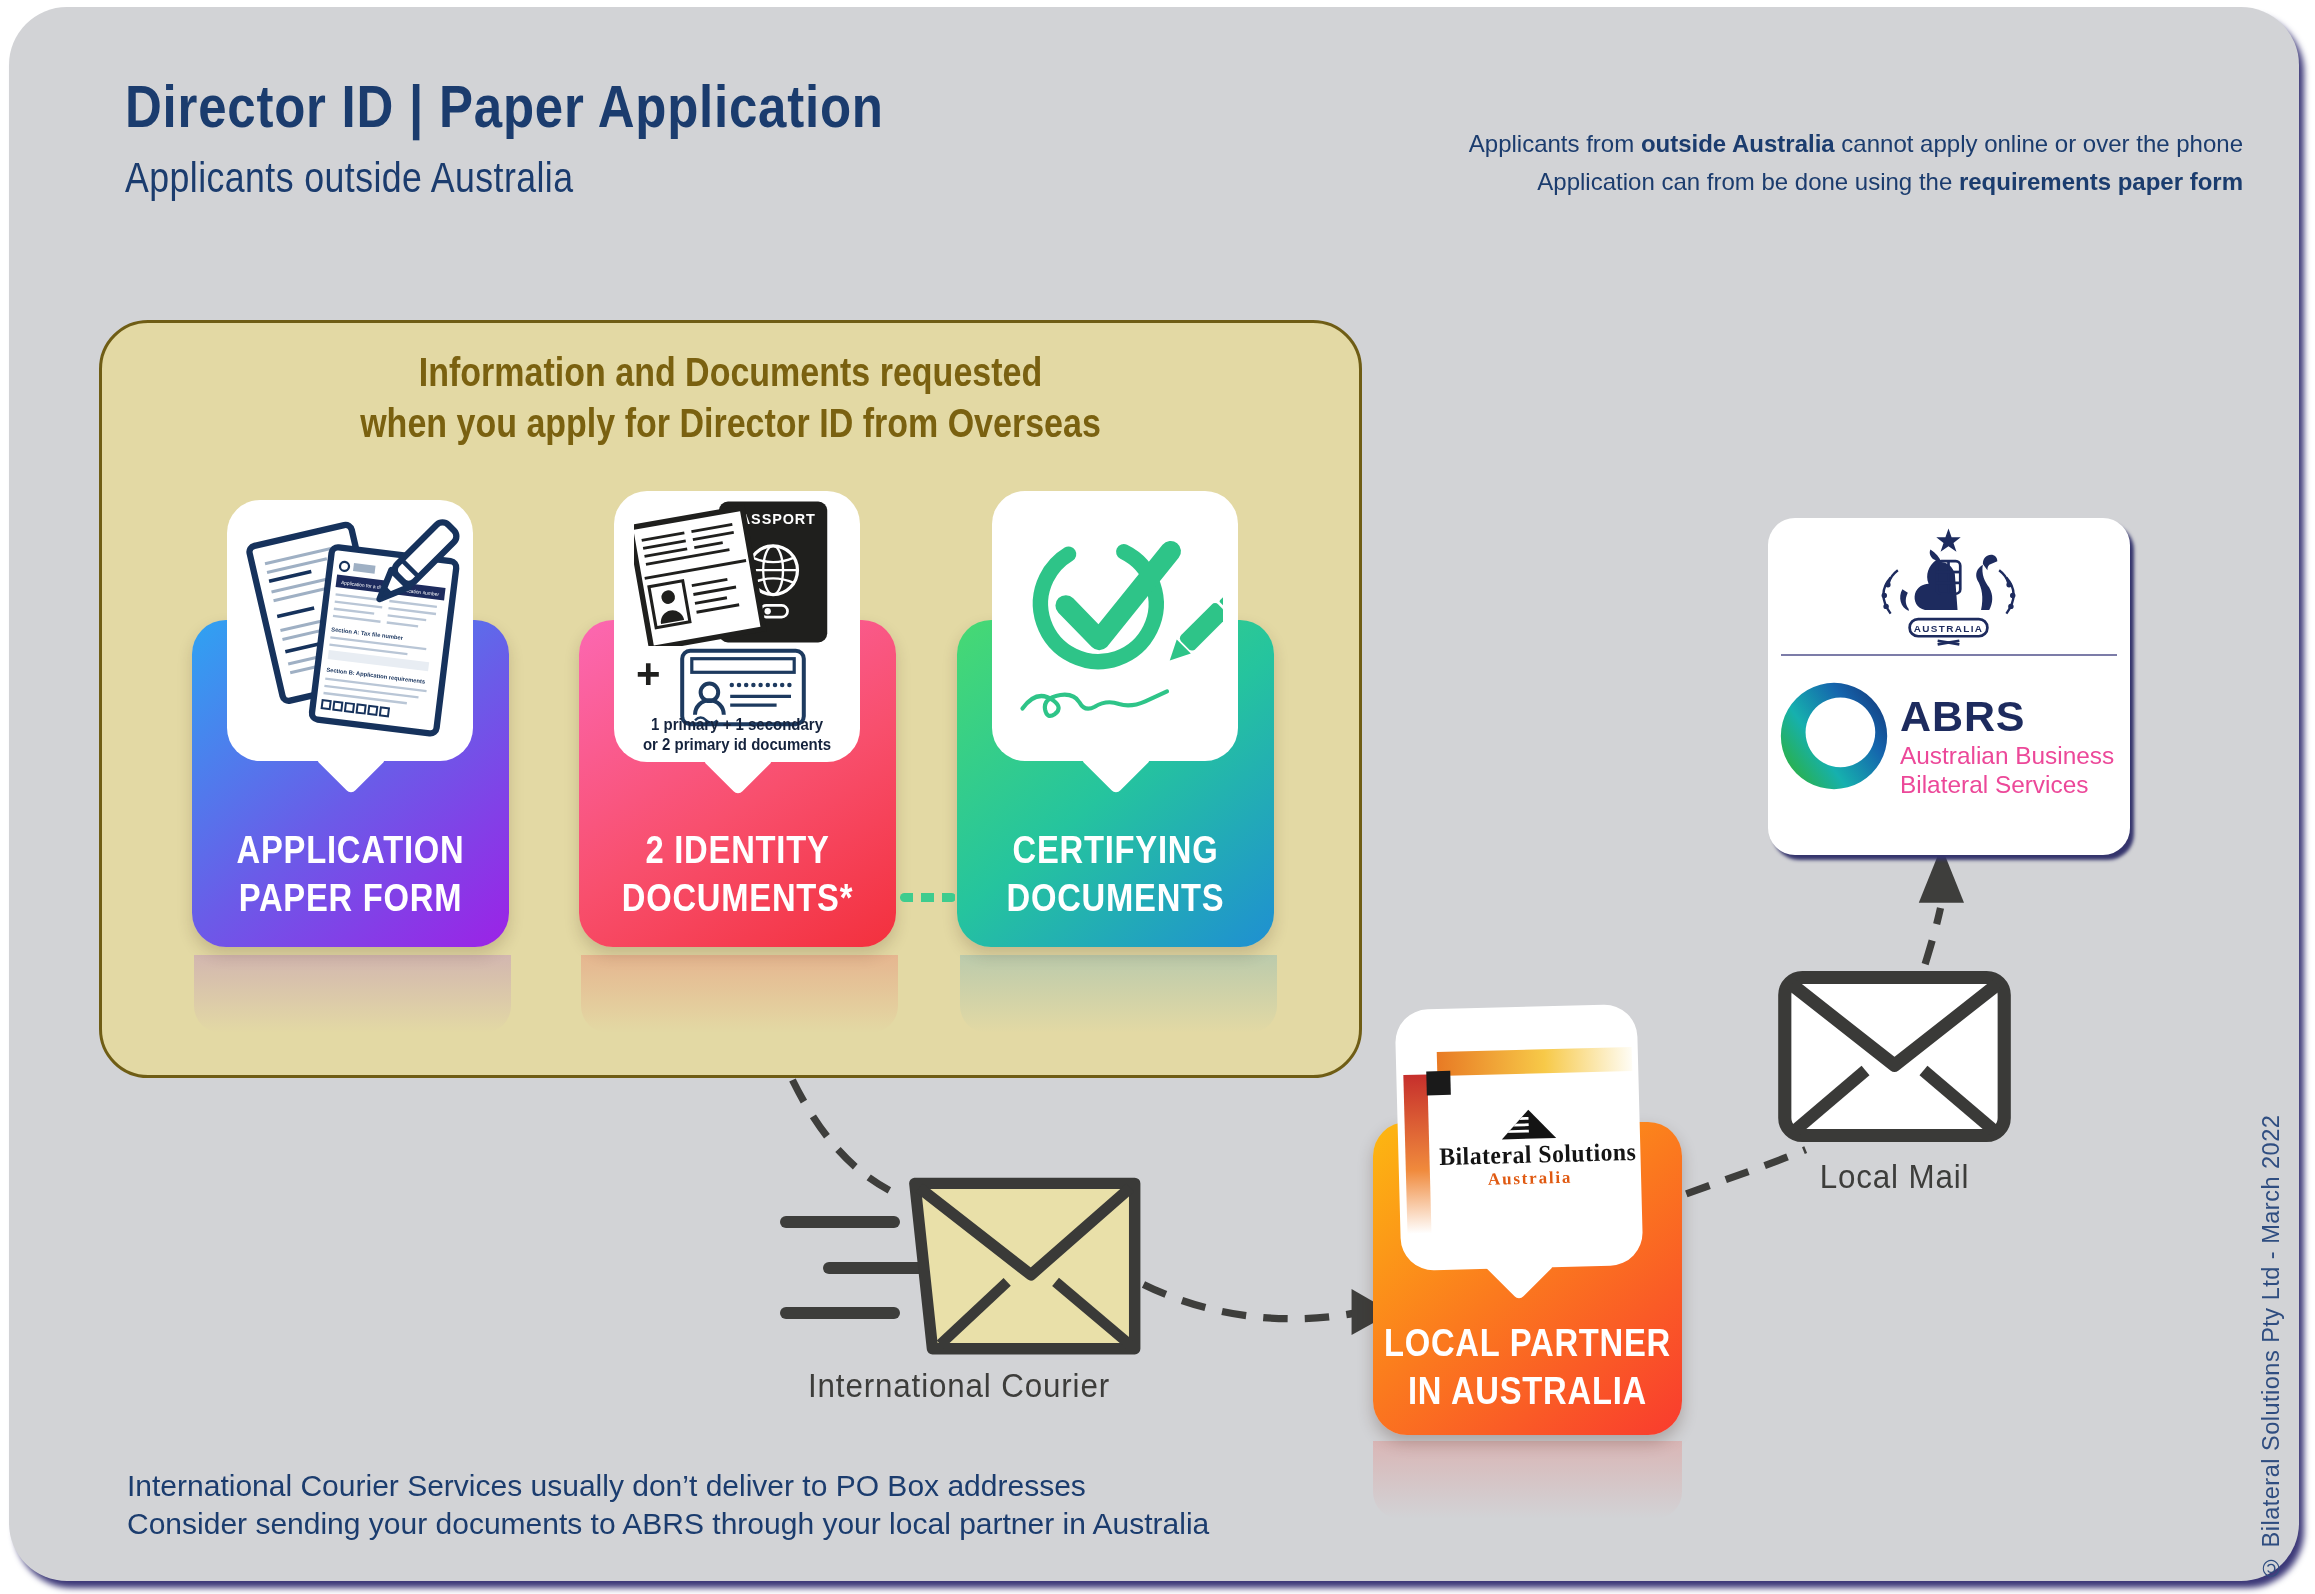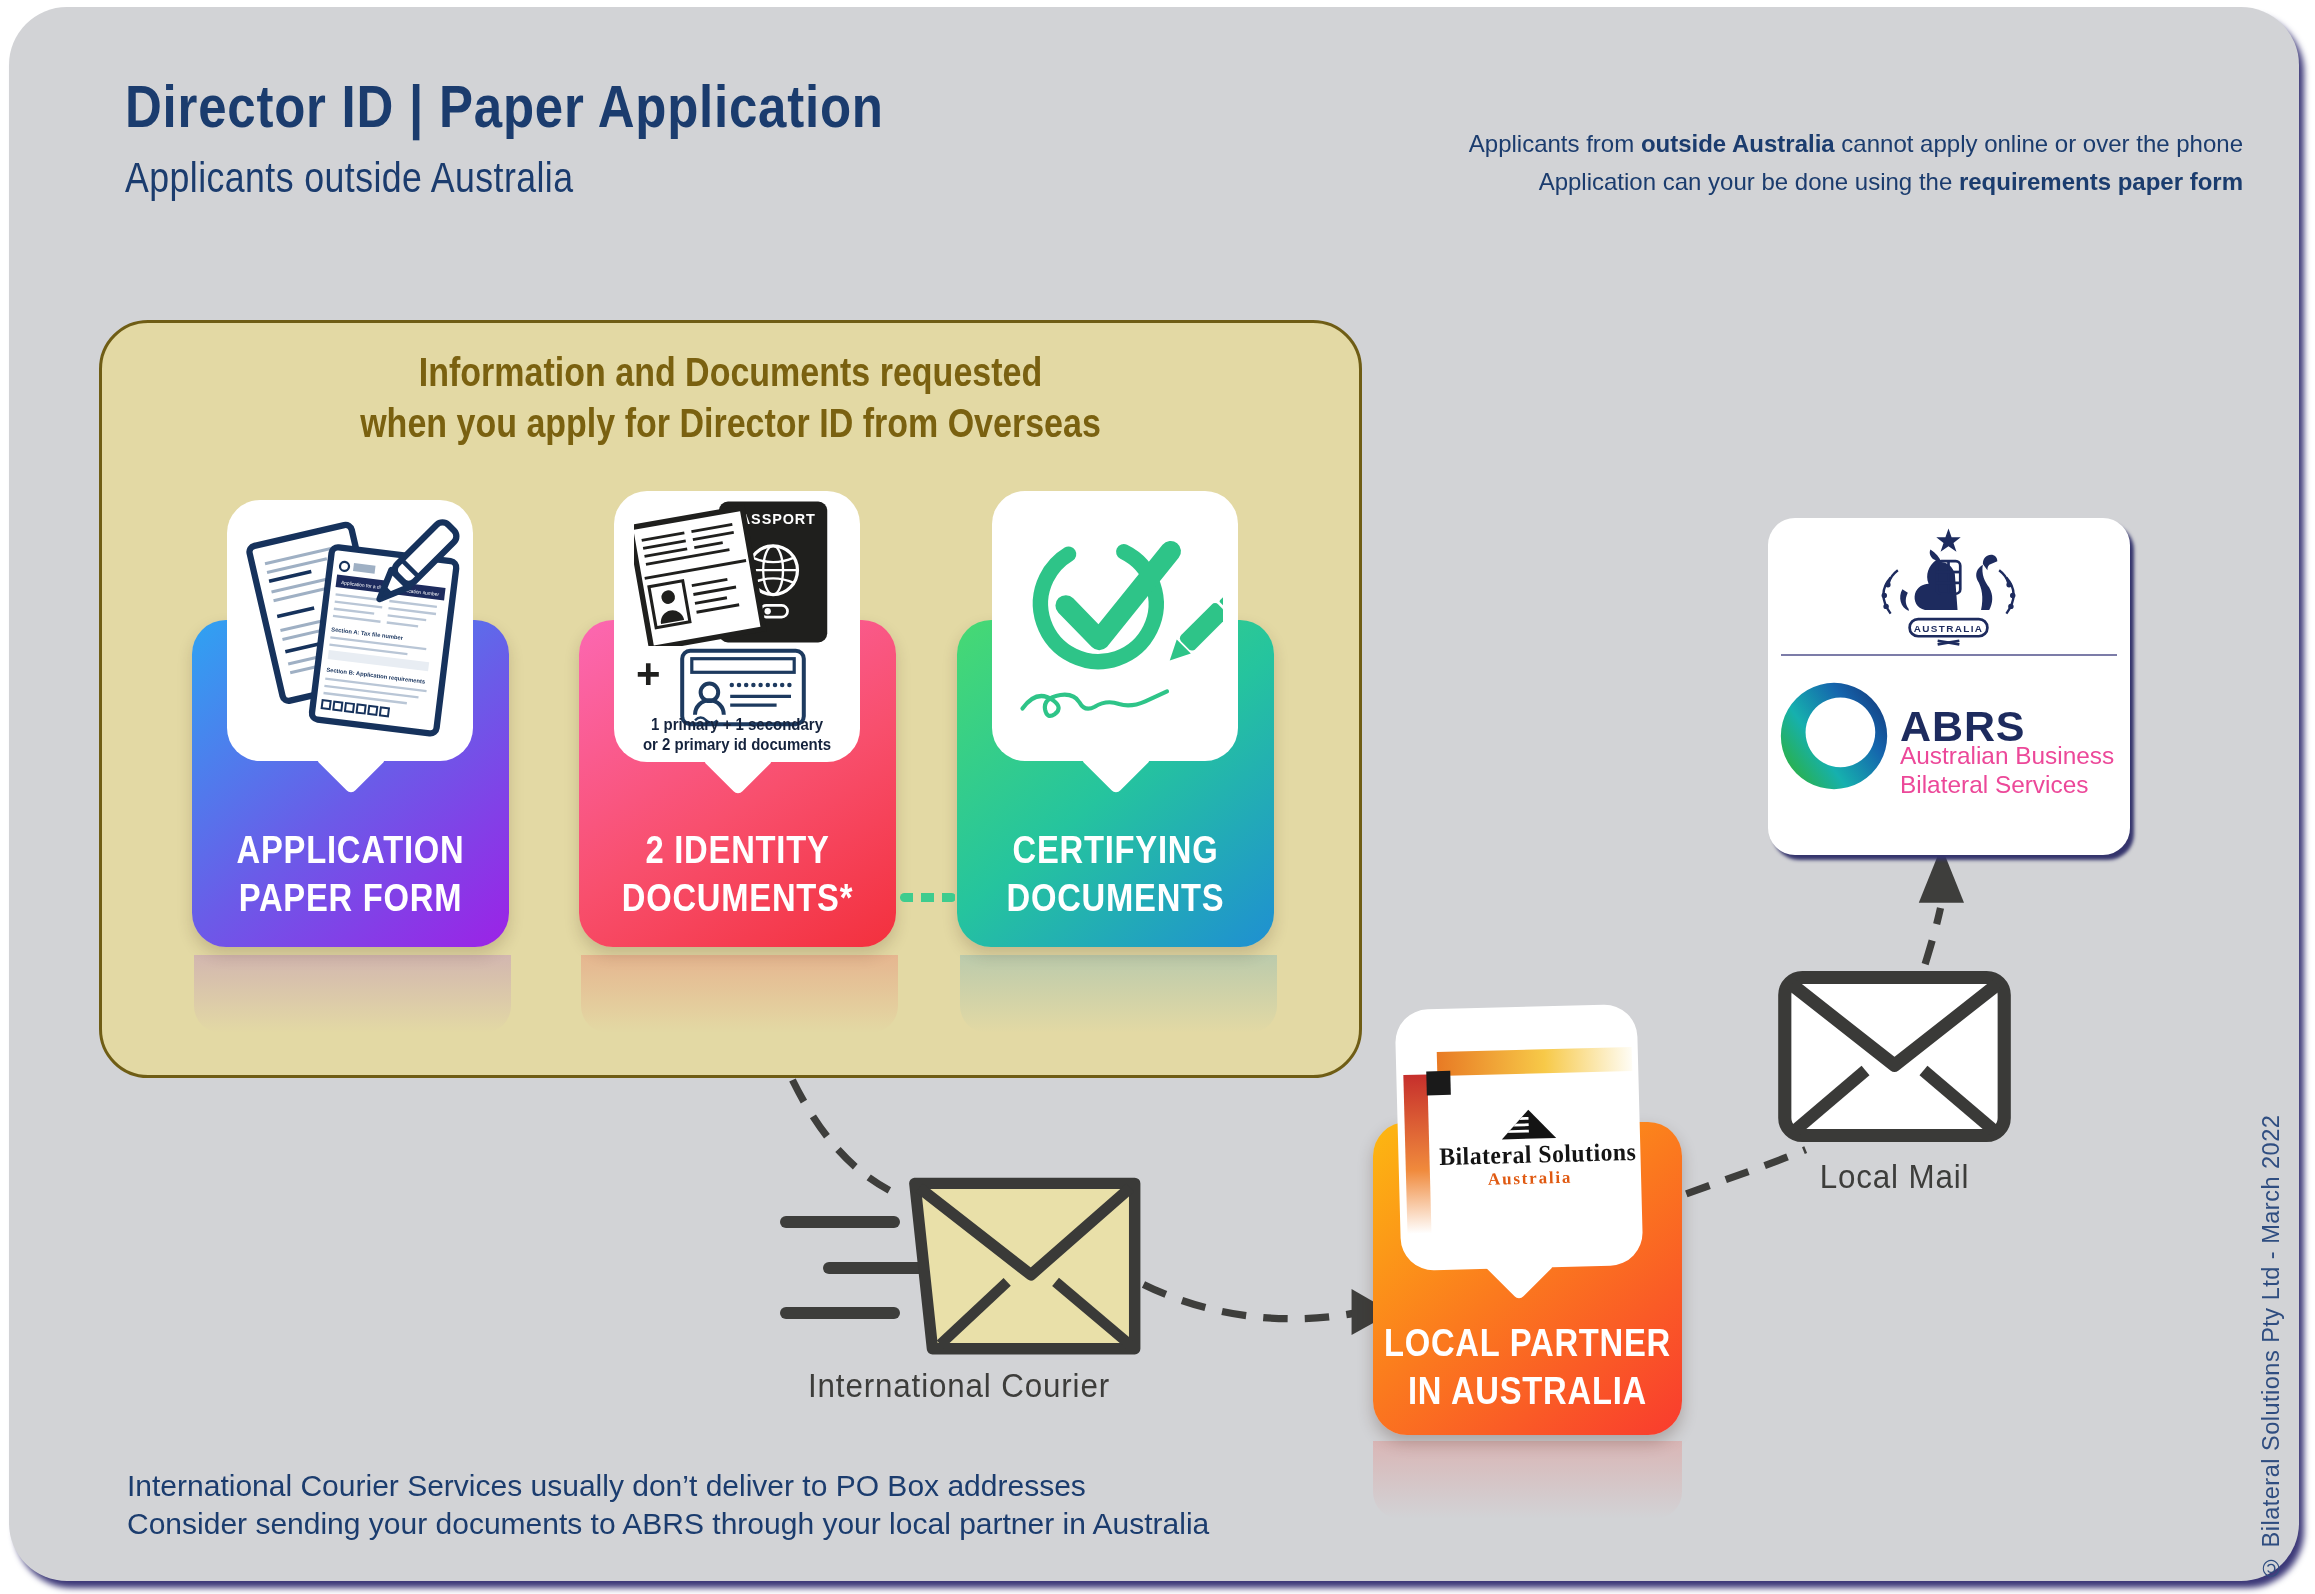--- a/index.html
+++ b/index.html
@@ -38,21 +38,21 @@
 </head>
 <body>
 
 <div class="board">
 
   <div class="abs navy title cond-l" style="left:116px;top:65px;">Director ID | Paper Application</div>
   <div class="abs navy subtitle cond-l" style="left:116px;top:147px;">Applicants outside Australia</div>
 
   <div class="abs navy intro" style="right:56px;top:118px;width:1086px;">
     <div><span>Applicants from </span><b>outside Australia</b><span> cannot apply online or over the phone</span></div>
-    <div><span>Application can your be done using the </span><b>requirements paper form</b></div>
+    <div><span>Application can from be done using the </span><b>requirements paper form</b></div>
   </div>
 
   <svg class="abs" style="left:0;top:0;z-index:1;" width="2316" height="1595" viewBox="0 0 2560 1763">
     <g fill="none" stroke="#3e3e3c" stroke-width="8" stroke-dasharray="27 19">
       <path d="M 866 1186 C 900 1255 940 1295 990 1316"></path>
       <path d="M 1254 1412 C 1335 1452 1420 1456 1486 1444"></path>
       <path d="M 1854 1312 C 1900 1295 1945 1280 1986 1263"></path>
       <path d="M 2118 1058 C 2126 1032 2131 1014 2135 996"></path>
     </g>
     <polygon points="1484,1417 1529,1443 1484,1468" fill="#3e3e3c"></polygon>
@@ -276,21 +276,21 @@
       <defs>
         <linearGradient id="swirlg" x1="0" y1="0.85" x2="1" y2="0.15">
           <stop offset="0" stop-color="#2eb135"></stop>
           <stop offset="0.35" stop-color="#16b0ae"></stop>
           <stop offset="0.72" stop-color="#1565ad"></stop>
           <stop offset="1" stop-color="#143a7b"></stop>
         </linearGradient>
       </defs>
       <path fill="url(#swirlg)" fill-rule="evenodd" d="M60 2 a58 58 0 1 0 0.02 0 Z M67 18 a38 38 0 1 1 -0.02 0 Z"></path>
     </svg>
-    <div class="abs" style="left:132px;top:184px;color:#1d2b5e;font-size:43px;font-weight:700;letter-spacing:0.9px;">ABRS</div>
+    <div class="abs" style="left:132px;top:174px;color:#1d2b5e;font-size:43px;font-weight:700;letter-spacing:0.9px;">ABRS</div>
     <div class="abs" style="left:132px;top:223px;">
       <div class="abrs-name">Australian Business</div>
       <div class="abrs-name">Bilateral Services</div>
     </div>
   </div>
 
   <div class="abs" style="left:771px;top:1209px;width:120px;height:11.8px;border-radius:6.3px;background:#3d3d3b;z-index:2;"></div>
   <div class="abs" style="left:814px;top:1255px;width:119px;height:11.8px;border-radius:6.3px;background:#3d3d3b;z-index:2;"></div>
   <div class="abs" style="left:771px;top:1300px;width:120px;height:11.8px;border-radius:6.3px;background:#3d3d3b;z-index:2;"></div>
   <svg class="abs" style="left:883px;top:1169px;z-index:2;" width="255" height="181" viewBox="0 0 290 205">

